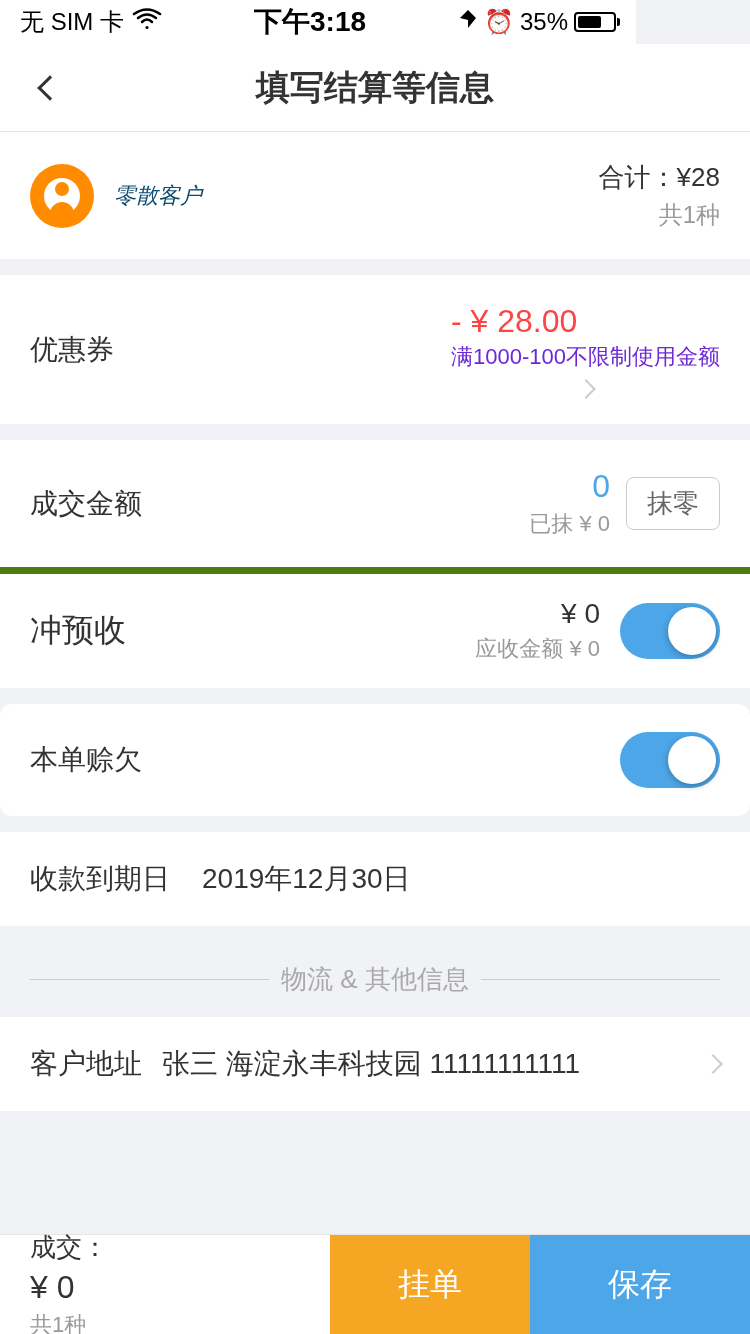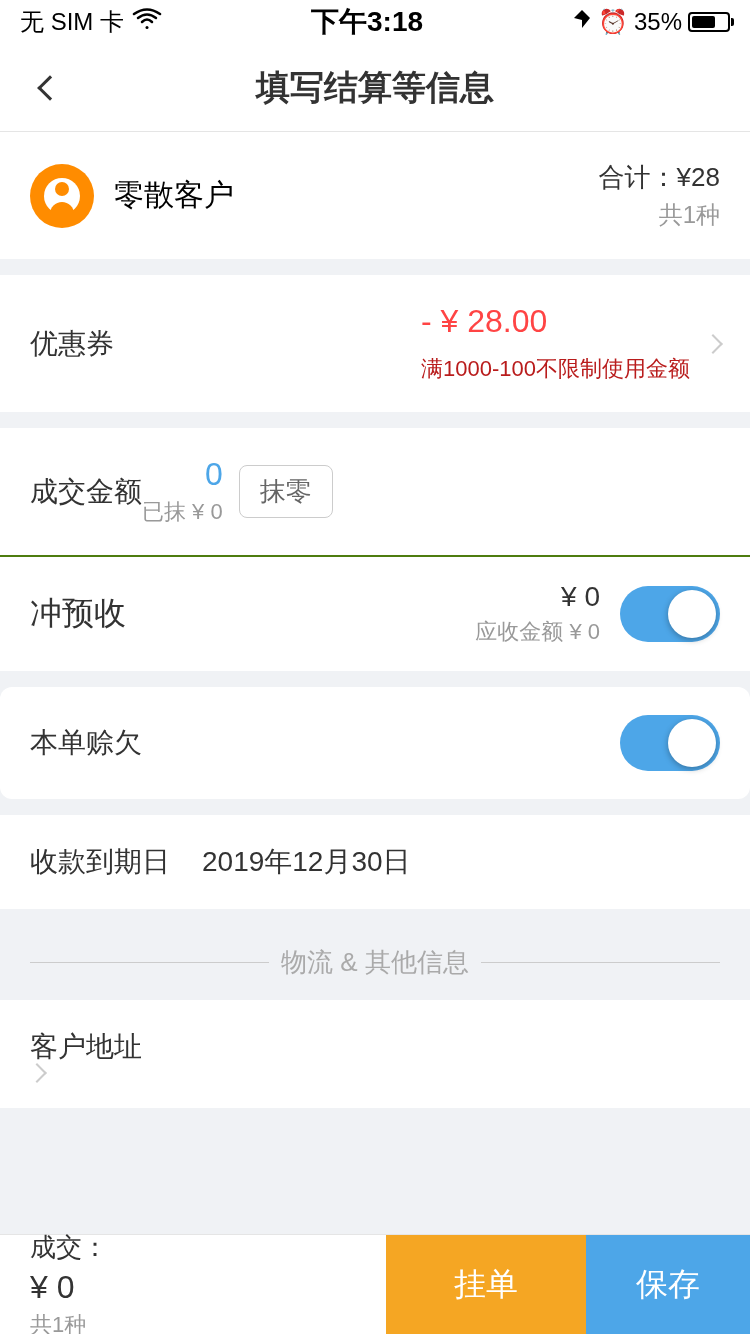--- a/index.html
+++ b/index.html
@@ -8,21 +8,21 @@
       width: 750px;
       min-height: 1334px;
       background: #f0f2f5;
       font-family: -apple-system, "PingFang SC", "Helvetica Neue", Arial, sans-serif;
       font-size: 28px;
       color: #333;
     }
 
     
     .status-bar {
-      width: 750px;
+      width: 636px;
       height: 44px;
       background: #fff;
       display: flex;
       align-items: center;
       justify-content: space-between;
       padding: 0 20px;
       font-size: 24px;
       color: #000;
     }
     .status-left { display: flex; align-items: center; gap: 8px; }
@@ -136,58 +136,59 @@
       content: '';
       position: absolute;
       bottom: -2px;
       left: 50%;
       transform: translateX(-50%);
       width: 24px;
       height: 14px;
       background: #ff8c00;
       border-radius: 12px 12px 0 0;
     }
-    .customer-name { font-size: 30px; color: #000000; }
+    .customer-name { font-size: 22px; color: #0c4a6e; font-style: italic; }
     .customer-right { text-align: right; }
     .total-label { font-size: 26px; color: #333; }
     .total-count { font-size: 24px; color: #999; margin-top: 4px; }
 
     
     .coupon-section {
       background: #fff;
       margin-bottom: 16px;
       padding: 28px 30px;
     }
     .coupon-row {
       display: flex;
       align-items: center;
       justify-content: space-between;
     }
     .coupon-label { font-size: 28px; color: #333; }
     .coupon-discount { font-size: 32px; color: #ff4444; font-weight: 500; }
-    .coupon-desc { font-size: 22px; color: #b91c1c; margin-top: 14px; text-align: right; }
+    .coupon-desc { font-size: 22px; color: #6d28d9; margin-top: 2px; text-align: right; }
     .chevron-right {
       width: 14px;
       height: 14px;
       border-right: 2px solid #ccc;
       border-top: 2px solid #ccc;
       transform: rotate(45deg);
       flex-shrink: 0;
     }
 
     
     .transaction-section {
       background: #fff;
       margin-bottom: 16px;
     }
     .transaction-row {
       padding: 28px 30px;
       display: flex;
       align-items: center;
-      border-bottom: 2px solid #4d7c0f;
+      justify-content: space-between;
+      border-bottom: 7px solid #4d7c0f;
     }
     .transaction-label { font-size: 28px; color: #333; }
     .transaction-right { display: flex; align-items: center; gap: 16px; }
     .transaction-value { font-size: 32px; color: #4da6e8; font-weight: 500; }
     .round-button {
       border: 1px solid #ccc;
       border-radius: 8px;
       padding: 8px 20px;
       font-size: 26px;
       color: #666;
@@ -269,23 +270,22 @@
     .logistics-text { font-size: 26px; color: #aaa; white-space: nowrap; }
 
     
     .address-section {
       background: #fff;
       margin-bottom: 16px;
       padding: 28px 30px;
     }
     .address-row {
       display: flex;
-      align-items: flex-start;
-      justify-content: space-between;
-      flex-direction: column;
+      align-items: center;
+      justify-content: space-between;
     }
     .address-left { display: flex; align-items: center; gap: 20px; }
     .address-label { font-size: 28px; color: #333; flex-shrink: 0; }
     .address-value { font-size: 28px; color: #333; }
 
     
     .bottom-bar {
       position: fixed;
       bottom: 0;
       left: 0;
@@ -311,21 +311,21 @@
       background: #f5a623;
       display: flex;
       align-items: center;
       justify-content: center;
       font-size: 32px;
       color: #fff;
       font-weight: 500;
       cursor: pointer;
     }
     .bottom-btn-save {
-      width: 164px;
+      width: 220px;
       background: #4da6e8;
       display: flex;
       align-items: center;
       justify-content: center;
       font-size: 32px;
       color: #fff;
       font-weight: 500;
       cursor: pointer;
     }
 
@@ -378,21 +378,21 @@
   </div>
   <div class="customer-right">
     <div class="total-label">合计：¥28</div>
     <div class="total-count">共1种</div>
   </div>
 </div>
 
 <div class="coupon-section section">
   <div class="coupon-row">
     <span class="coupon-label">优惠券</span>
-    <div style="display:flex;align-items:center;gap:16px;">
+    <div style="display:flex;align-items:center;gap:10px;flex-direction:column;">
       <div>
         <div class="coupon-discount">- ¥ 28.00</div>
         <div class="coupon-desc">满1000-100不限制使用金额</div>
       </div>
       <div class="chevron-right"></div>
     </div>
   </div>
 </div>
 
 <div class="transaction-section section">
@@ -440,20 +440,21 @@
     <div class="logistics-line-bar"></div>
     <span class="logistics-text">物流 &amp; 其他信息</span>
     <div class="logistics-line-bar"></div>
   </div>
 </div>
 
 <div class="address-section section">
   <div class="address-row">
     <div class="address-left">
       <span class="address-label">客户地址</span>
+      <span class="address-value">张三 海淀永丰科技园 11111111111</span>
     </div>
     <div class="chevron-right"></div>
   </div>
 </div>
 
 <div class="bottom-spacer"></div>
 
 <div class="bottom-bar">
   <div class="bottom-info">
     <div style="display:flex;align-items:baseline;gap:4px;flex-direction:column;">

